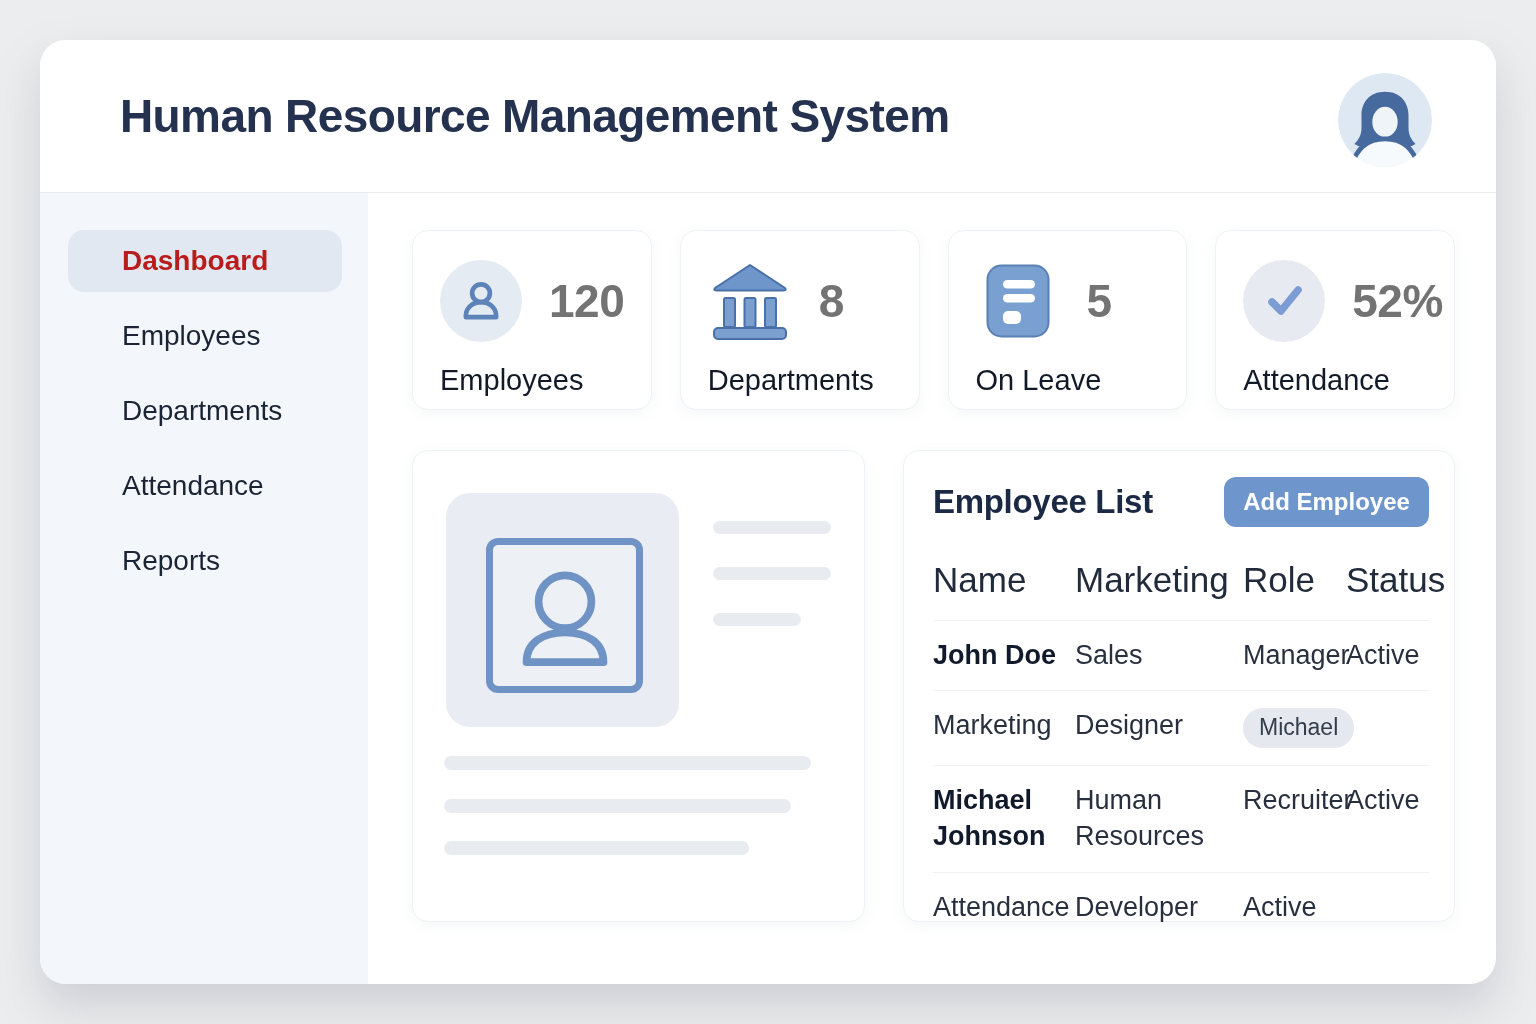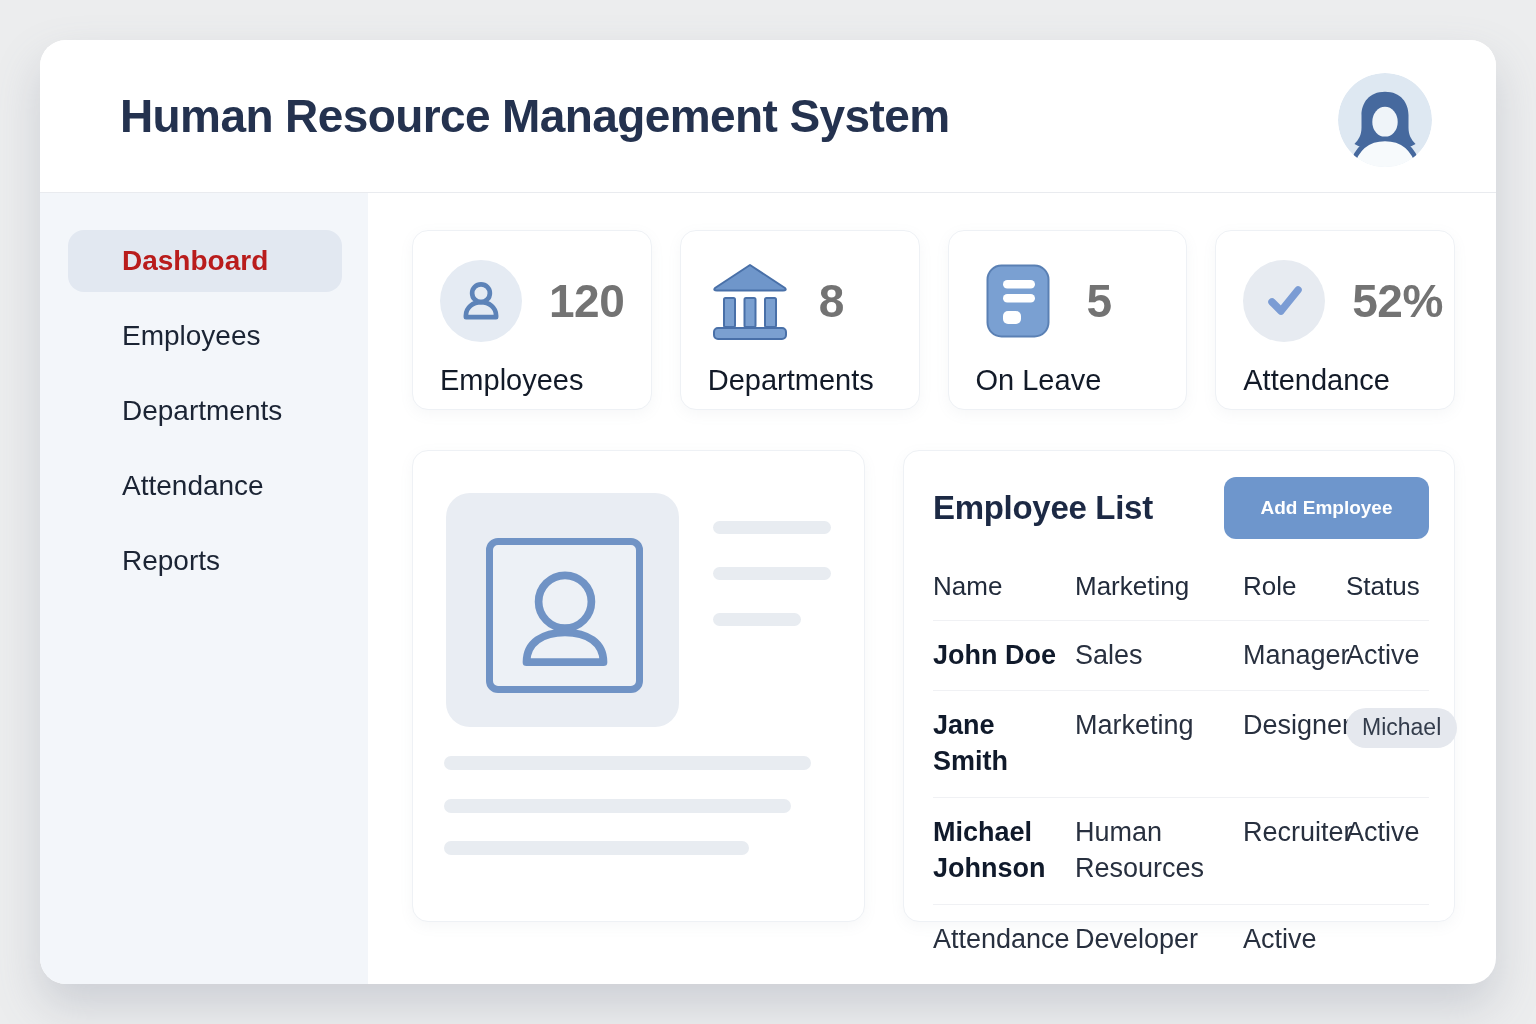--- a/index.html
+++ b/index.html
@@ -58,26 +58,26 @@
   .sk-r2 { left:300px; top:116px; width:118px; height:13px; }
   .sk-r3 { left:300px; top:162px; width:88px;  height:13px; }
   .sk-b1 { left:31px;  top:305px; width:367px; }
   .sk-b2 { left:31px;  top:348px; width:347px; }
   .sk-b3 { left:31px;  top:390px; width:305px; }
   
   .el-header { display:flex; align-items:center; justify-content:space-between; padding:26px 25px 0 29px; }
   .el-title { font-size:33px; font-weight:700; color:#1c2944; letter-spacing:-0.3px; }
   .add-btn {
     background:#6e96cc; color:#ffffff; border:none; border-radius:12px;
-    width:205px; height:62px; font-size:19px; font-weight:600; cursor:pointer;
+    width:205px; height:50px; font-size:24px; font-weight:600; cursor:pointer;
     font-family:"Liberation Sans", sans-serif;
   }
   .table { margin:30px 25px 0 29px; }
   .trow { display:grid; grid-template-columns:142px 168px 103px 1fr; align-items:start; }
-  .thead .tcell { font-size:26px; font-weight:500; color:#222b3b; padding-bottom:16px; }
+  .thead .tcell { font-size:35px; font-weight:500; color:#222b3b; padding-bottom:16px; }
   .tbody .trow { border-top:1px solid #f0f1f4; padding:17px 0; }
   .tcell { font-size:27px; font-weight:400; color:#28303f; line-height:1.33; padding-right:10px; }
   .tcell.name { font-weight:700; color:#101a2b; }
   .badge {
     display:inline-block; background:#e5e8ee; color:#333c4b;
     border-radius:999px; padding:6px 16px; font-size:23px; line-height:1.2;
   }
   svg { display:block; }
 </style>
 </head>
@@ -201,21 +201,20 @@
         <div class="tcell">Status</div>
       </div>
       <div class="tbody">
         <div class="trow">
           <div class="tcell name">John Doe</div>
           <div class="tcell">Sales</div>
           <div class="tcell">Manager</div>
           <div class="tcell">Active</div>
         </div>
         <div class="trow">
-          <div class="tcell name">Jane Smith</div>
           <div class="tcell">Marketing</div>
           <div class="tcell">Designer</div>
           <div class="tcell"><span class="badge">Michael</span></div>
         </div>
         <div class="trow">
           <div class="tcell name">Michael Johnson</div>
           <div class="tcell">Human Resources</div>
           <div class="tcell">Recruiter</div>
           <div class="tcell">Active</div>
         </div>

